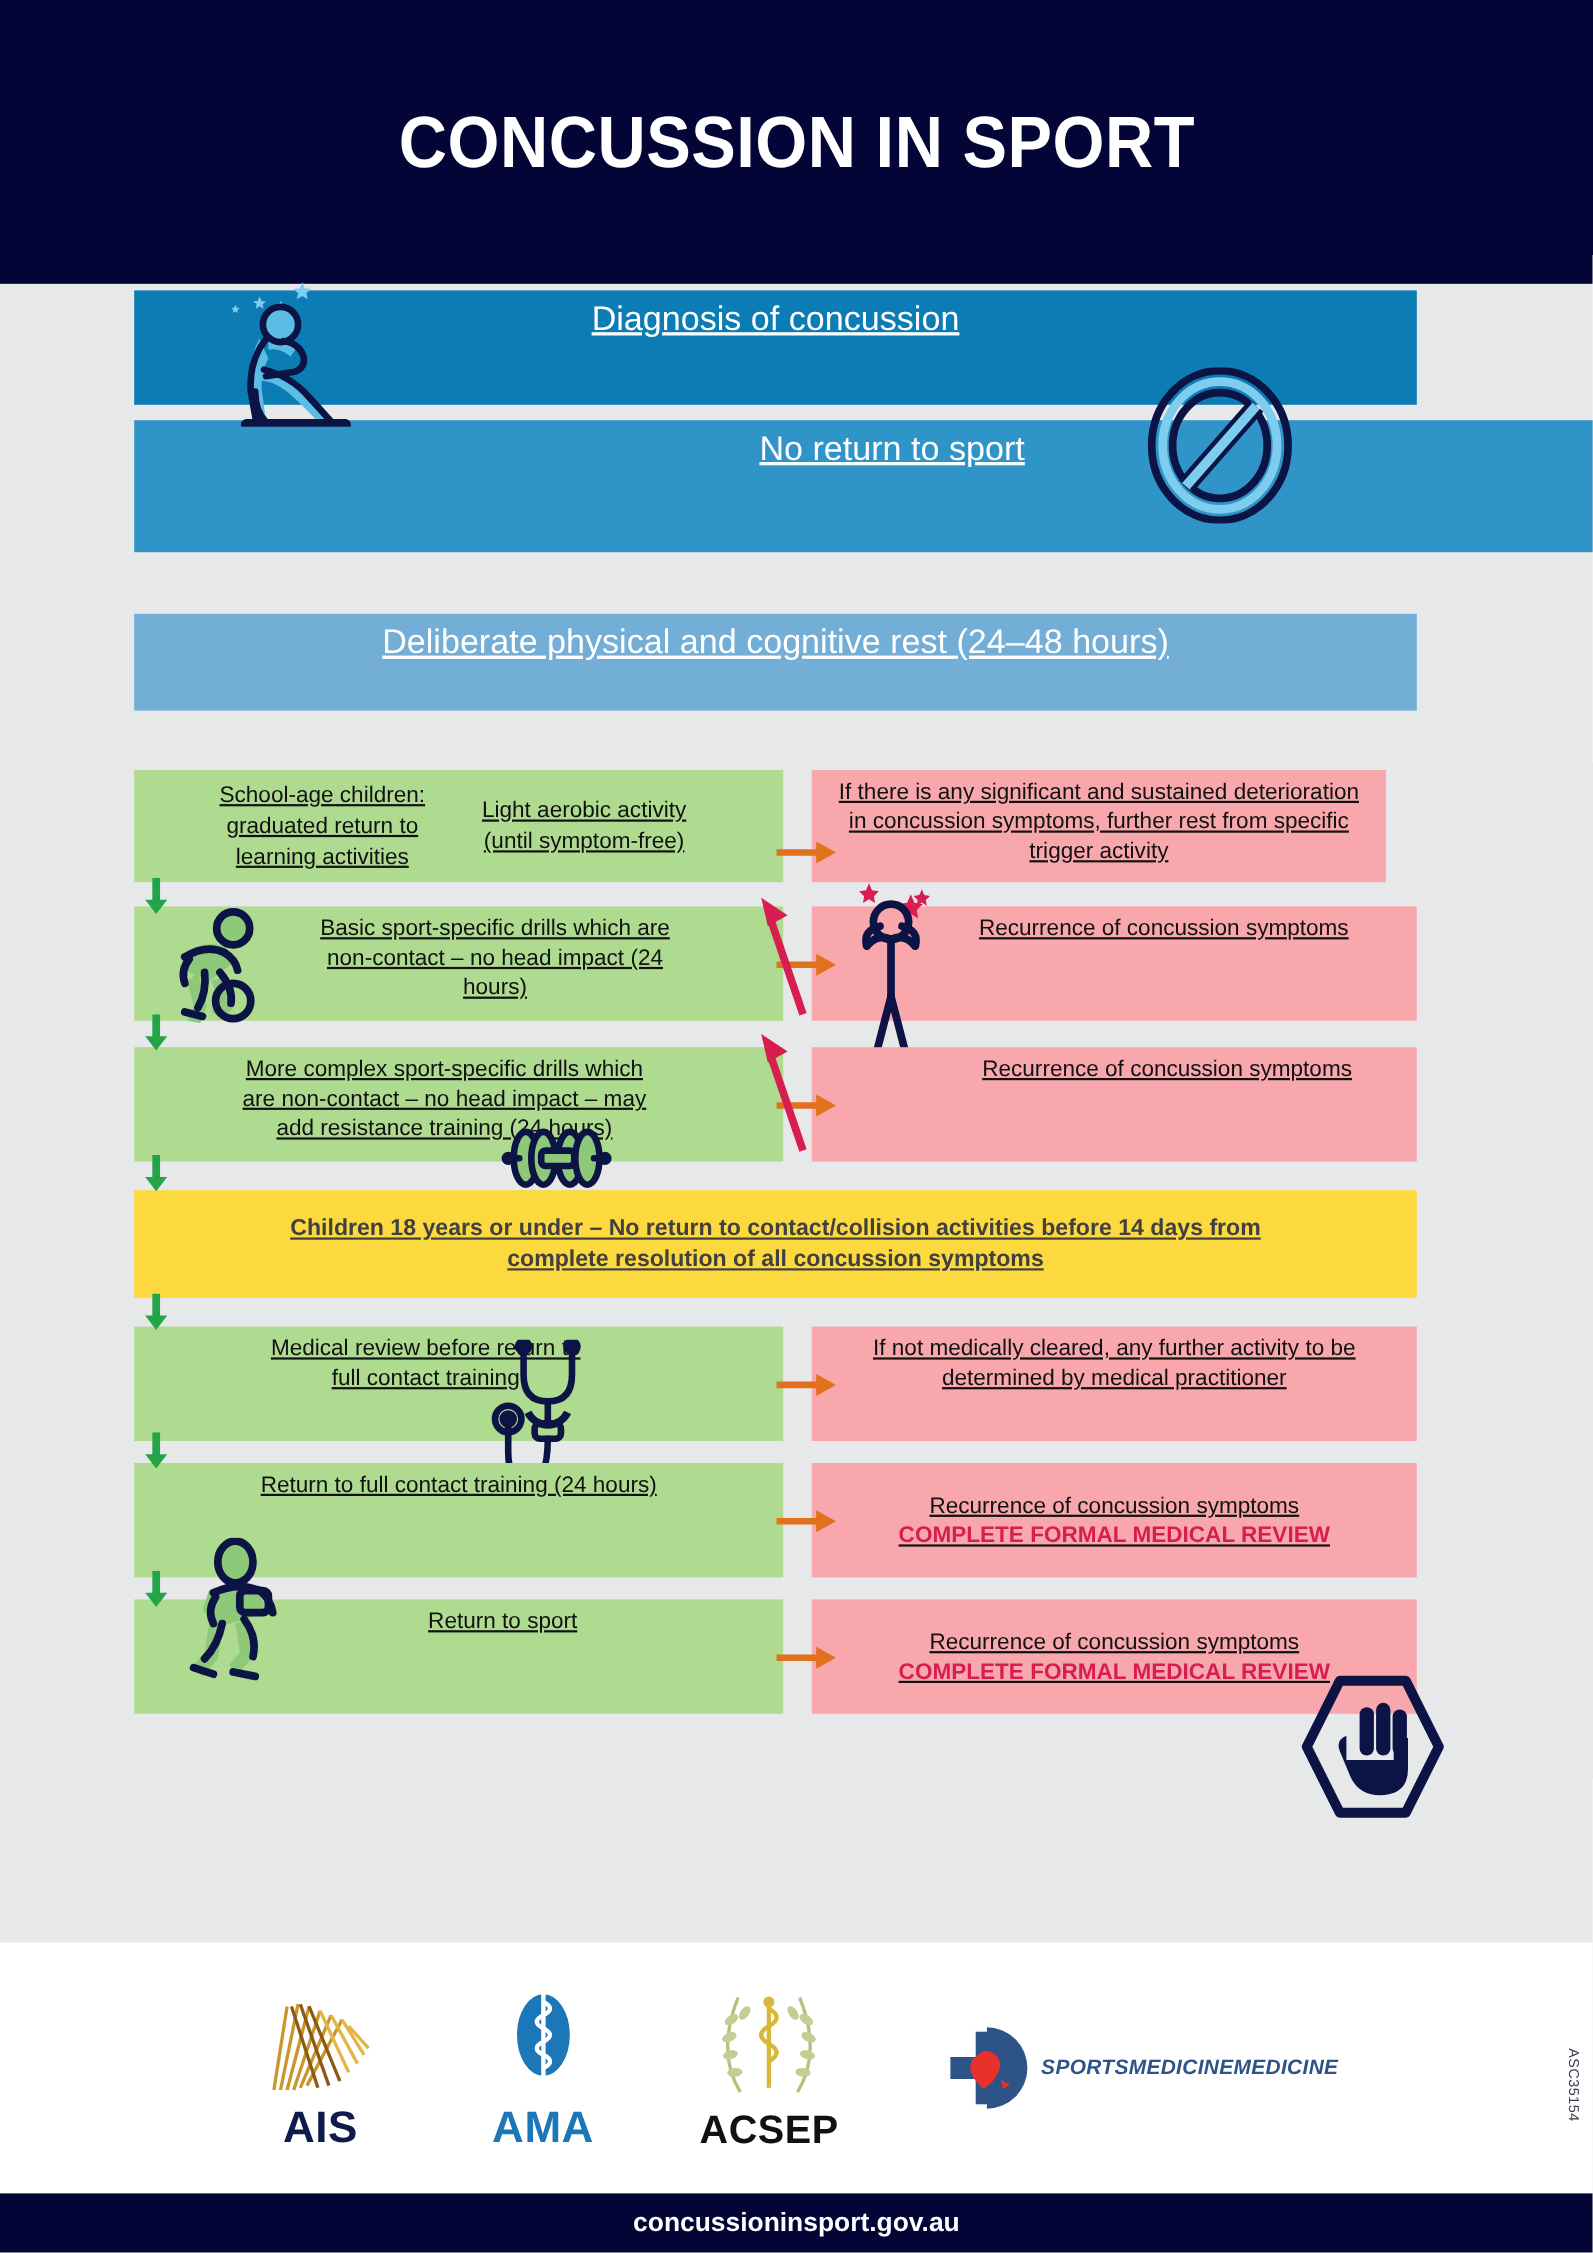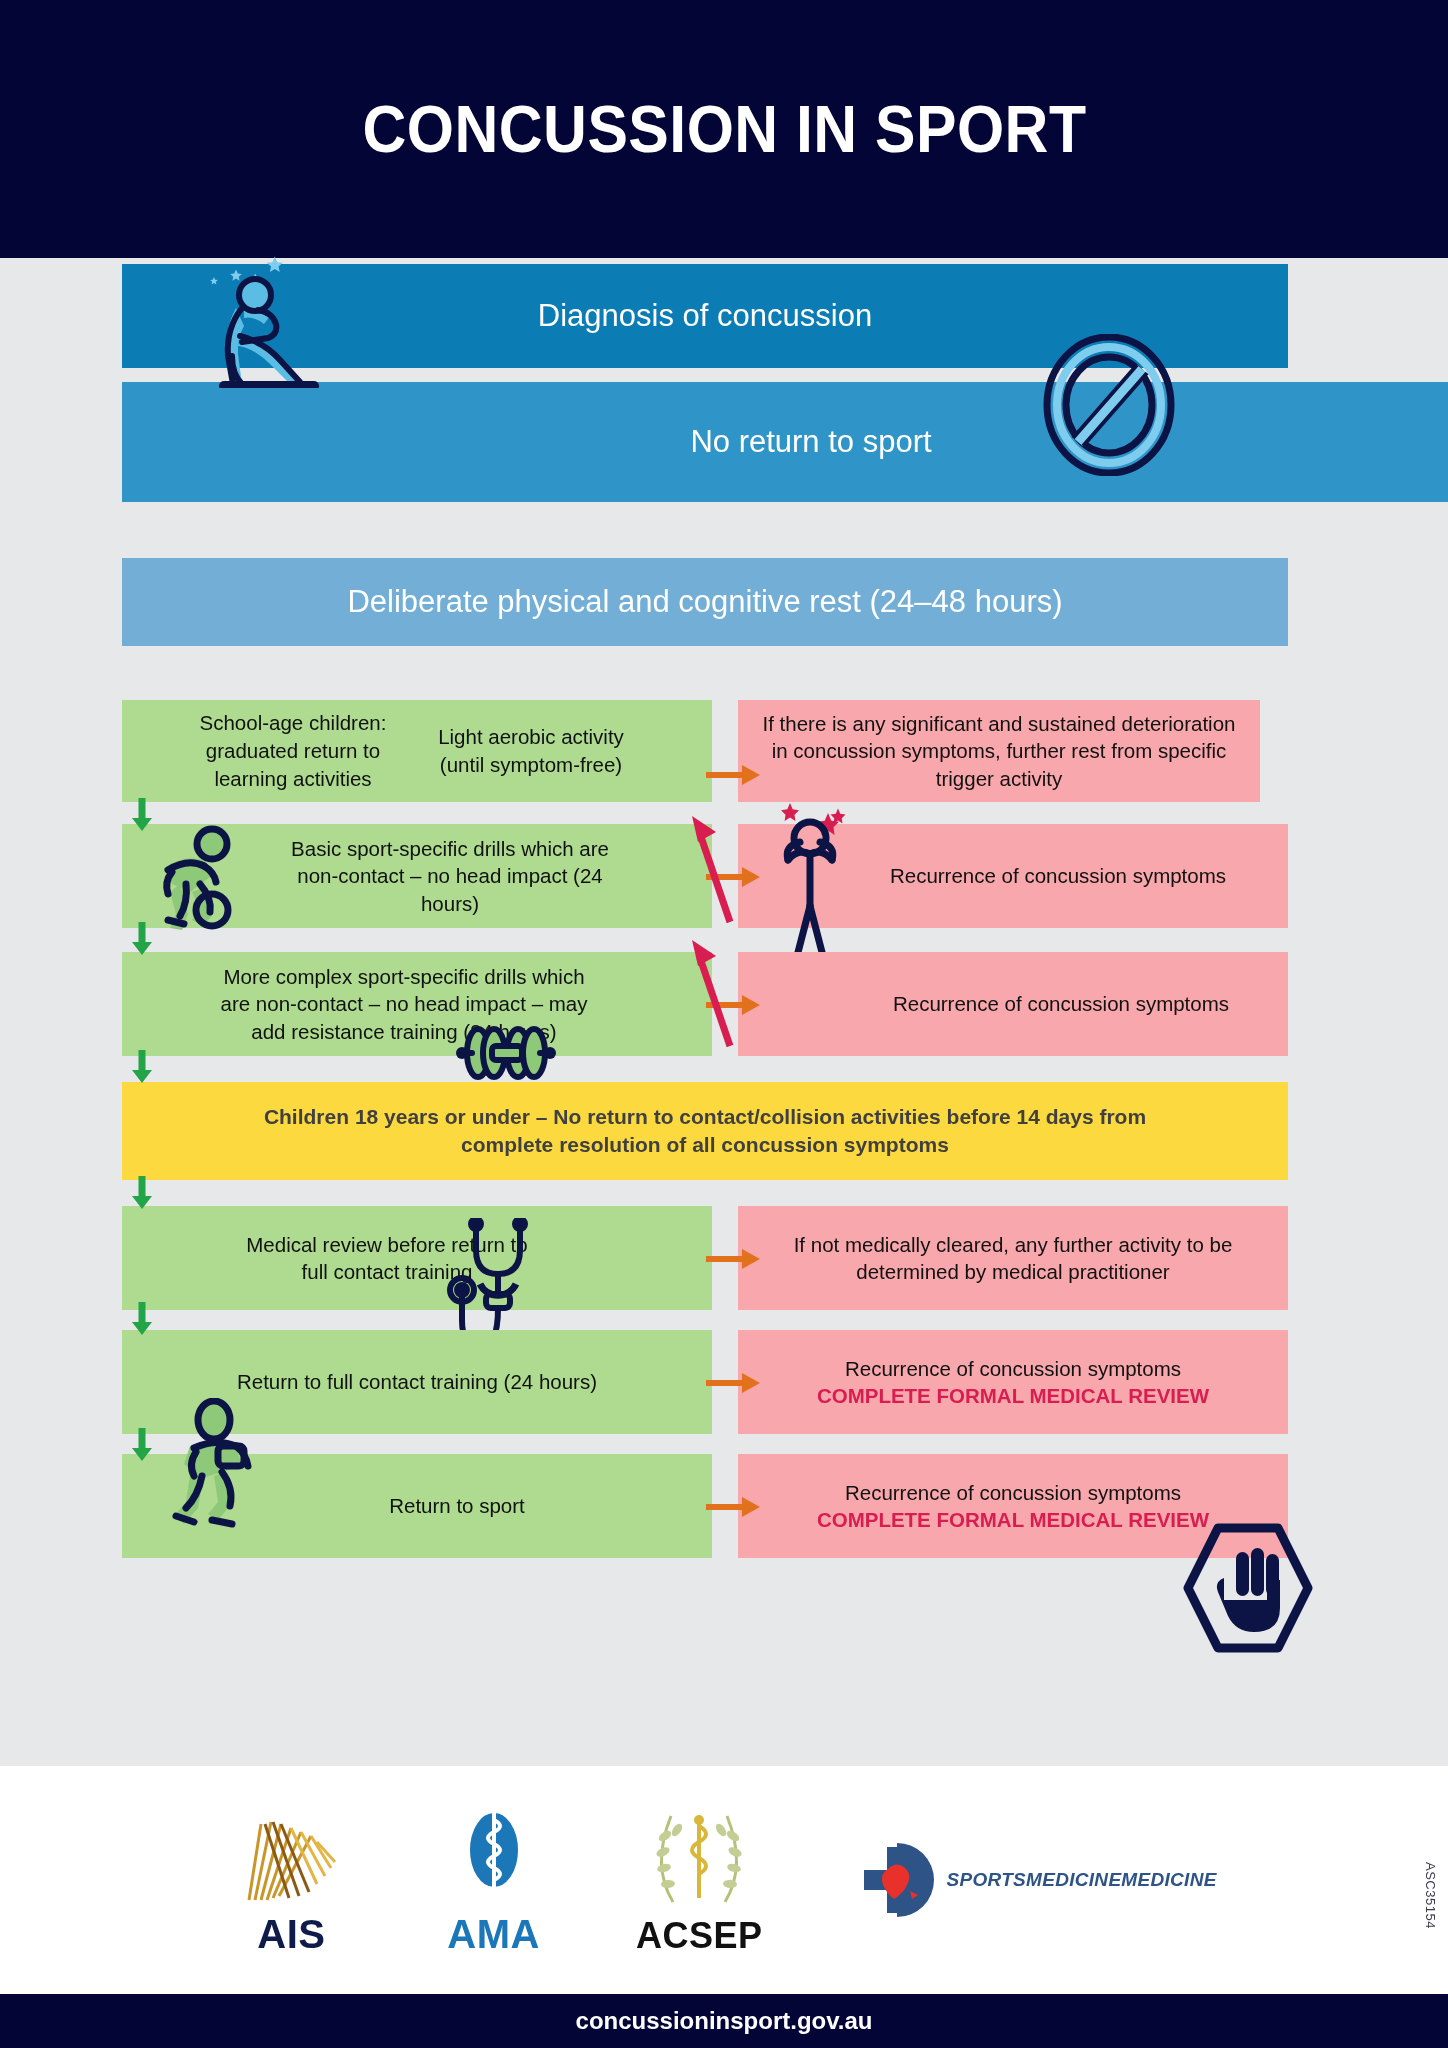--- a/index.html
+++ b/index.html
@@ -33,25 +33,25 @@
     font-weight: 700;
     letter-spacing: 0.5px;
     transform: scaleX(0.92);
     font-family: "Liberation Sans", sans-serif;
   }
 
   
   .box {
     position: absolute;
     display: flex;
-    align-items: center;
     justify-content: center;
     text-align: center;
     padding: 6px 18px;
     line-height: 1.32;
+    text-decoration: underline;
   }
   .box.blue-dark   { background: #0c7cb5; color: #ffffff; }
   .box.blue-mid    { background: #2f95c8; color: #ffffff; }
   .box.blue-light  { background: #72aed6; color: #ffffff; }
   .box.green       { background: #aedb90; color: #111111; }
   .box.pink        { background: #f8a7ac; color: #111111; }
   .box.yellow      { background: #fed council; }
   .box.yellow      { background: #fcd93f; color: #404040; font-weight: 700; }
 
   .blue-text { font-size: 31px; font-weight: 400; }

